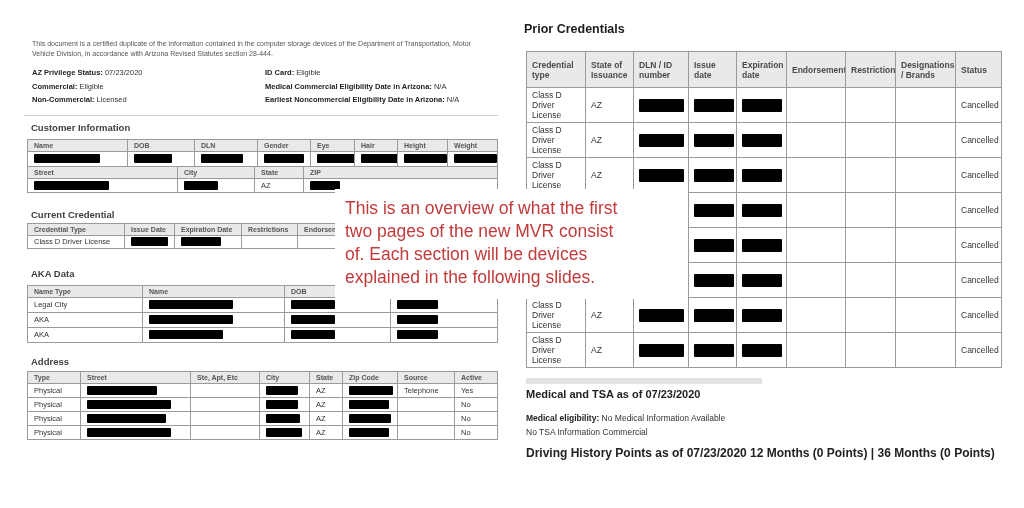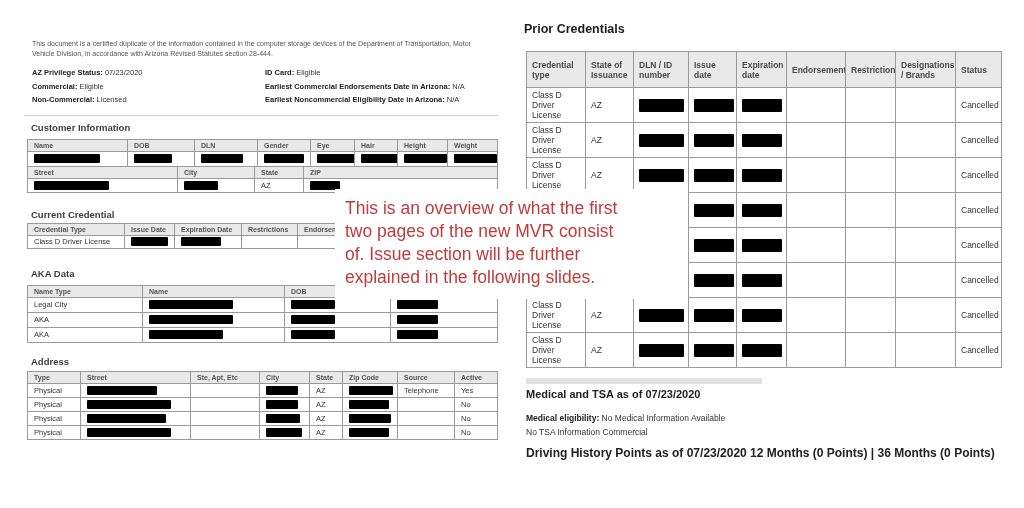--- a/index.html
+++ b/index.html
@@ -67,21 +67,21 @@
 <body>
 
 <div class="page" id="page-left">
 
   <p class="disclaimer">This document is a certified duplicate of the information contained in the computer storage devices of the Department of Transportation, Motor Vehicle Division, in accordance with Arizona Revised Statutes section 28-444.</p>
 
   <div class="status-grid">
     <div><b>AZ Privilege Status:</b> <span>07/23/2020</span></div>
     <div><b>ID Card:</b> <span>Eligible</span></div>
     <div><b>Commercial:</b> <span>Eligible</span></div>
-    <div><b>Earliest Commercial Endorsements Date in Arizona:</b> <span>N/A</span></div>
+    <div><b>Medical Commercial Eligibility Date in Arizona:</b> <span>N/A</span></div>
     <div><b>Non-Commercial:</b> <span>Licensed</span></div>
     <div><b>Earliest Noncommercial Eligibility Date in Arizona:</b> <span>N/A</span></div>
   </div>
 
   <hr class="rule">
 
   <div class="section-heading">Customer Information</div>
   <table class="tbl-left" id="tbl-customer1">
       <colgroup>
         <col style="width: 100px;">
@@ -521,15 +521,15 @@
     <b>Medical eligibility:</b>
     <span>No Medical Information Available</span>
   </div>
   <div class="tsa-line">No TSA Information Commercial</div>
   <div class="drv-heading">Driving History Points as of 07/23/2020 12 Months (0 Points) | 36 Months (0 Points)</div>
 </div>
 
 <div id="overlay">
   <div class="ann-line">This is an overview of what the first</div>
   <div class="ann-line">two pages of the new MVR consist</div>
-  <div class="ann-line">of. Issue section will be further</div>
+  <div class="ann-line">of. Each section will be devices</div>
   <div class="ann-line">explained in the following slides.</div>
 </div>
 
 </body></html>

